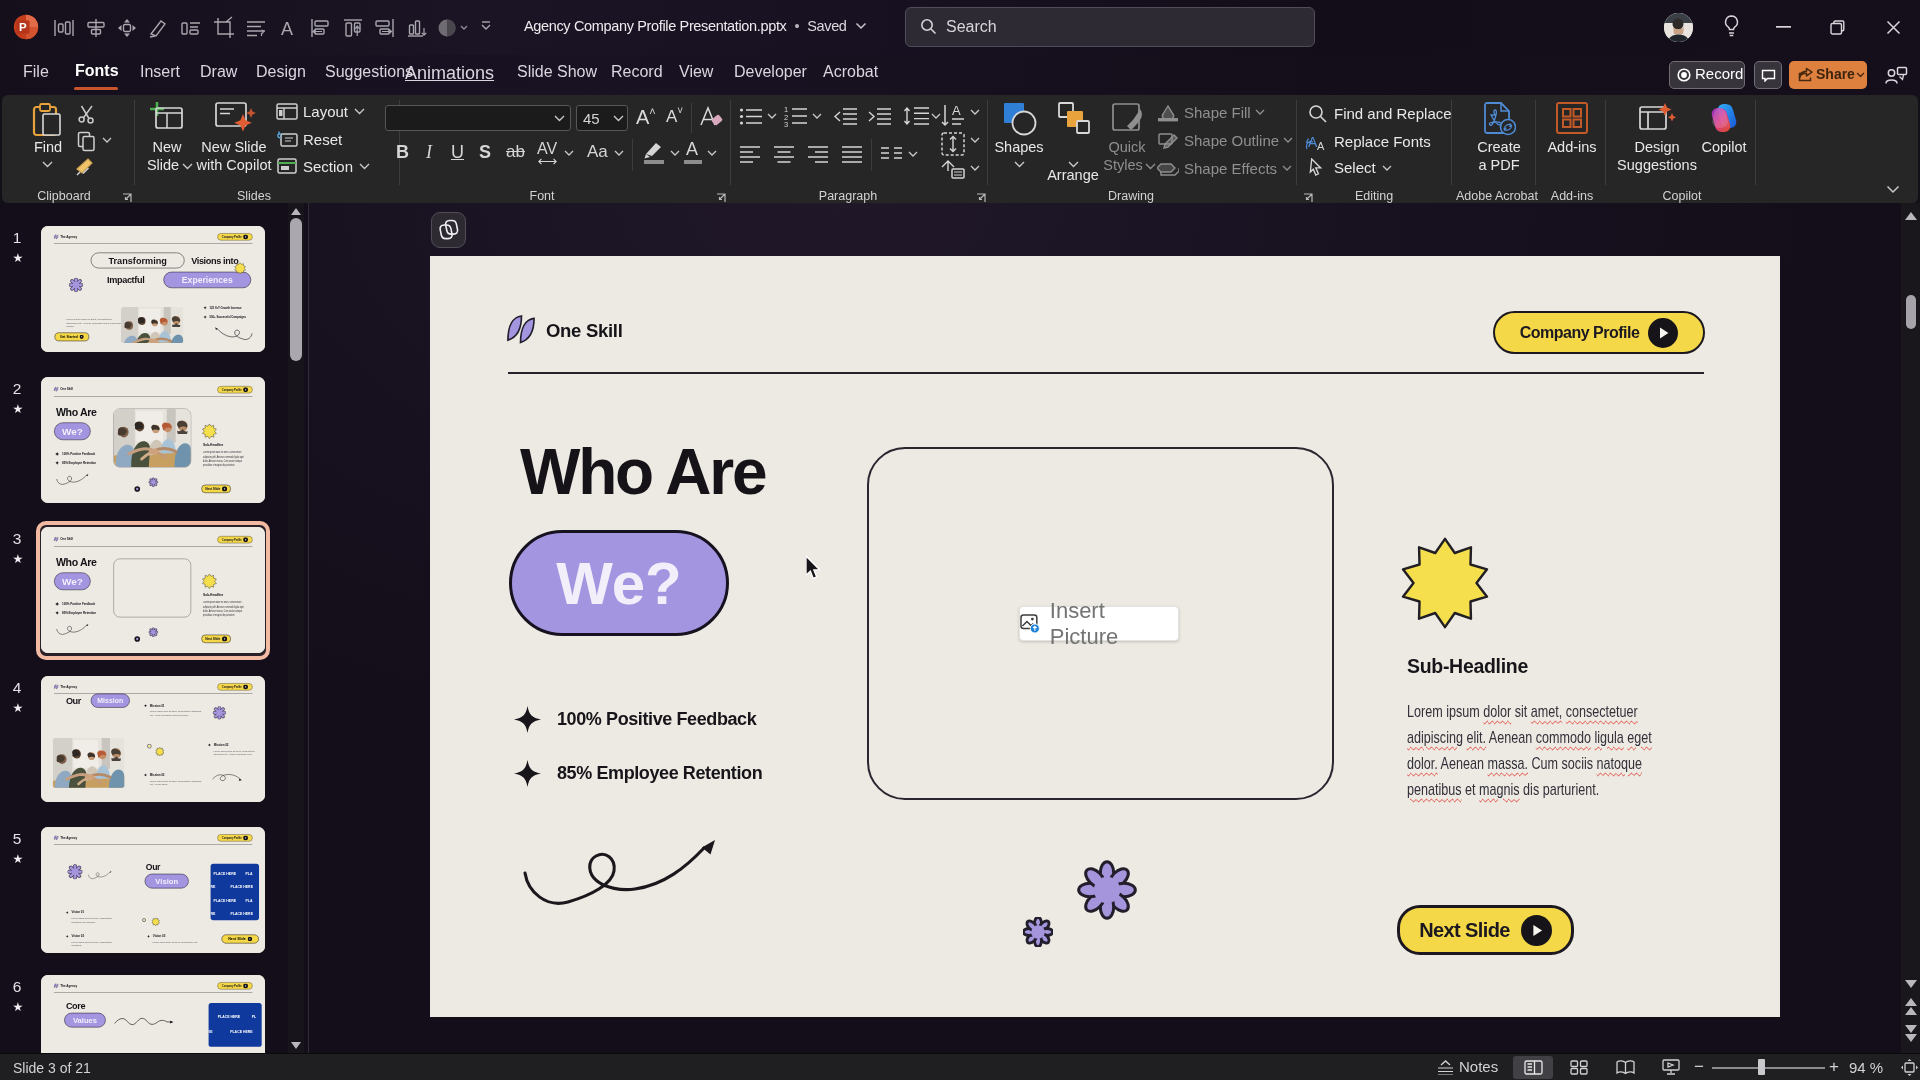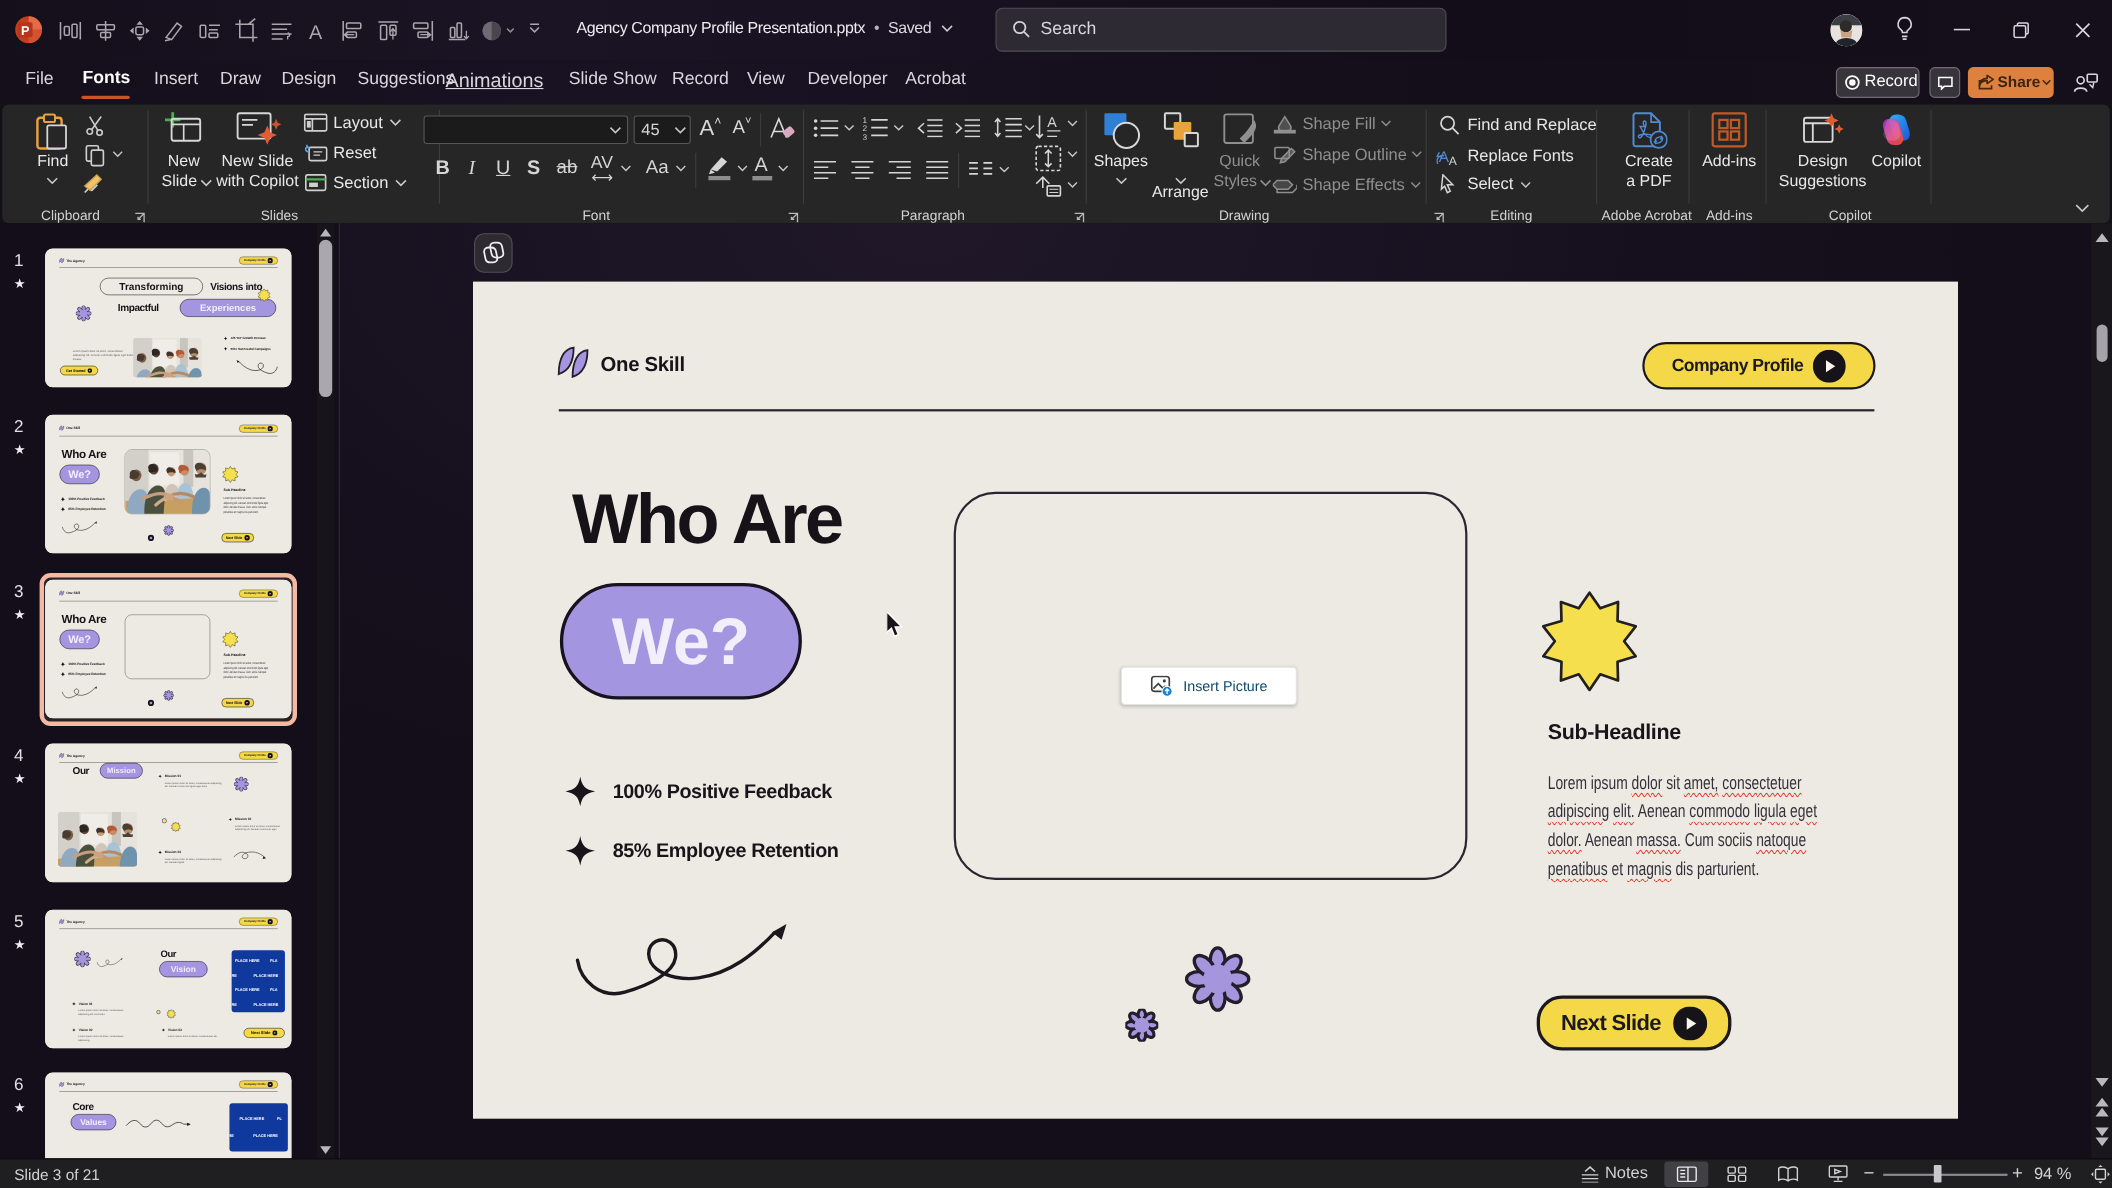--- a/index.html
+++ b/index.html
@@ -23,21 +23,21 @@
 .logo-txt { position:absolute; left:116px; top:64px; font-size:18.5px; font-weight:bold; color:#171419; letter-spacing:-0.3px; }
 .cp-btn { position:absolute; left:1063px; top:55px; width:212px; height:43px; background:#f5d848; border:2.6px solid #1b1820; border-radius:22px; display:flex; align-items:center; justify-content:center; gap:9px; }
 .cp-btn span { font-size:16px; font-weight:bold; color:#1b1820; letter-spacing:-0.5px; }
 .bigh { position:absolute; font-weight:bold; color:#151218; letter-spacing:-2.2px; }
 .we-pill { position:absolute; left:79px; top:274px; width:220px; height:106px; background:#a495e1; border:3px solid #16121f; border-radius:55px; display:flex; align-items:center; justify-content:center; }
 .we-pill span { font-size:60px; font-weight:bold; color:#f2effb; letter-spacing:0; }
 .bullet { position:absolute; display:flex; align-items:center; gap:16px; }
 .bullet .bt { font-size:18px; font-weight:bold; color:#17141a; letter-spacing:-0.4px; }
 .ph { position:absolute; left:437px; top:191px; width:467px; height:353px; border:2.4px solid #2a2630; border-radius:38px; }
 .insert-btn { position:absolute; left:589px; top:350px; width:160px; height:35px; background:#fff; border:1px solid #e3e3e3; border-radius:4px; box-shadow:0 1px 3px rgba(0,0,0,.18); display:flex; align-items:center; justify-content:center; gap:9px; }
-.insert-btn span { font-size:13px; color:#0c4a6e; }
+.insert-btn span { font-size:22px; color:#737373; }
 .subh { position:absolute; left:977px; top:399px; font-size:19.5px; font-weight:bold; color:#17141a; letter-spacing:-0.3px; }
 .lorem { position:absolute; left:977px; top:443px; font-size:17px; line-height:26px; color:#33303a; white-space:nowrap; transform:scaleX(0.74); transform-origin:0 0; }
 .wavy { text-decoration:underline; text-decoration-style:wavy; text-decoration-color:#e03c31; text-decoration-thickness:1px; text-underline-offset:3px; }
 .next-btn { position:absolute; left:967px; top:649px; width:177px; height:50px; background:#f5d848; border:3px solid #1b1820; border-radius:23px; display:flex; align-items:center; justify-content:center; gap:11px; }
 .next-btn span { font-size:20px; font-weight:bold; color:#1b1820; letter-spacing:-0.6px; }
 
 
 .thumb { position:absolute; left:41px; width:224px; height:126px; border-radius:7px; overflow:hidden; background:#edeae3; }
 .thumb .slide-c { transform:scale(0.16593); transform-origin:0 0; width:1350px; height:760px; }
 .tnum { position:absolute; left:6px; width:22px; text-align:center; font-size:15.5px; color:#e3e1e6; }

